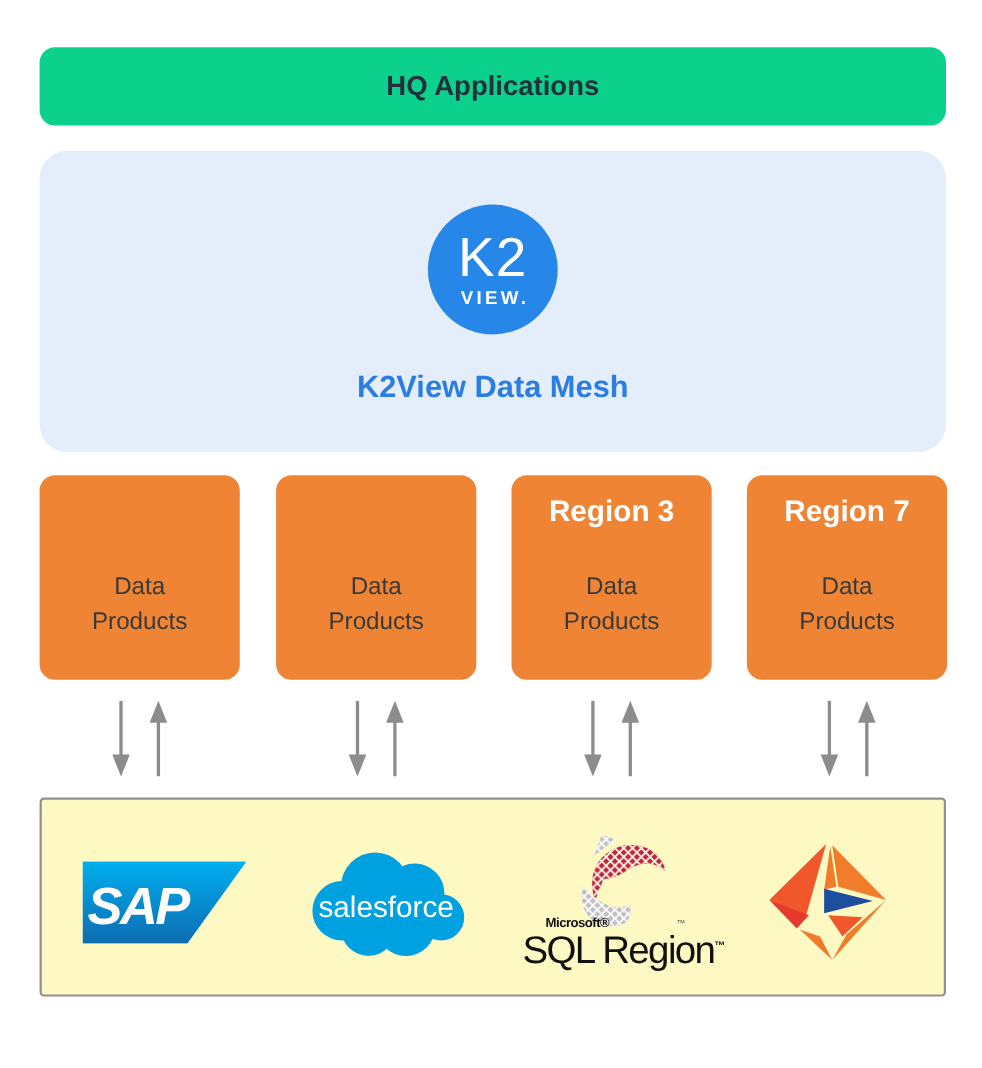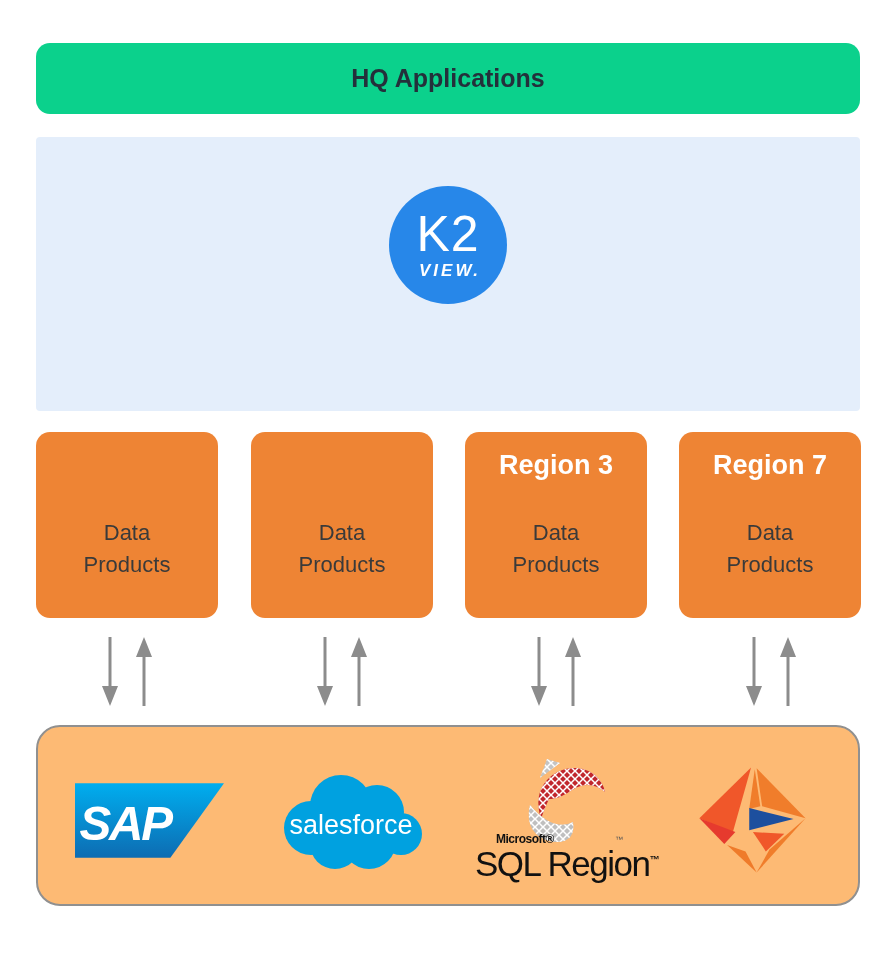--- a/index.html
+++ b/index.html
@@ -8,30 +8,30 @@
 
   .banner {
     position:absolute; left:36px; top:43px; width:824px; height:71px;
     background:#0bd18c; border-radius:14px;
     display:flex; align-items:center; justify-content:center;
     font-size:25px; font-weight:600; color:#24303b;
   }
 
   .mesh-panel {
     position:absolute; left:36px; top:137px; width:824px; height:274px;
-    background:#e4eefb; border-radius:4px;
+    background:#e4eefb; border-radius:25px;
   }
   .k2-logo {
     position:absolute; left:50%; top:49px; transform:translateX(-50%);
     width:118px; height:118px; border-radius:50%;
     background:#2787e9; color:#ffffff;
     display:flex; flex-direction:column; align-items:center; justify-content:center;
   }
   .k2-big { font-size:50px; font-weight:500; line-height:1; letter-spacing:1px; }
-  .k2-small { font-size:17px; font-weight:700; letter-spacing:3px; margin-top:2px; margin-left:4px;font-style:italic; }
+  .k2-small { font-size:17px; font-weight:700; letter-spacing:3px; margin-top:2px; margin-left:4px; }
   .mesh-title {
     position:absolute; left:0; top:199px; width:100%;
     text-align:center; font-size:28px; font-weight:700; color:#2b7de1;
   }
 
   .region-box {
     position:absolute; top:432px; width:182px; height:186px;
     background:#ee8434; border-radius:14px;
   }
   .region-box.b0 { left:36px; }
@@ -52,21 +52,21 @@
     position:absolute; top:637px; width:50px; height:69px;
     display:flex; justify-content:space-between;
   }
   .arrow-pair.a0 { left:102px; }
   .arrow-pair.a1 { left:317px; }
   .arrow-pair.a2 { left:531px; }
   .arrow-pair.a3 { left:746px; }
 
   .sources-box {
     position:absolute; left:36px; top:725px; width:824px; height:181px;
-    background:#fdba74; border:2px solid #909090; border-radius:24px;
+    background:#fef9c3; border:2px solid #909090; border-radius:4px;
   }
   .logo { position:absolute; }
   .sap-logo { left:37px; top:56px; width:149px; height:75px; }
   .salesforce-logo { left:237px; top:45px; width:152px; height:103px; }
   .sql-logo { left:437px; top:28px; width:185px; height:135px; }
   .informatica-logo { left:654px; top:31px; width:120px; height:124px; }
 
   .sql-emblem { position:absolute; left:28px; top:0; }
   .sql-microsoft {
     position:absolute; left:0; top:77px; font-size:12px; font-weight:700;
@@ -86,20 +86,21 @@
 
   <div class="banner">
     <span>HQ Applications</span>
   </div>
 
   <div class="mesh-panel">
     <div class="k2-logo">
       <span class="k2-big">K2</span>
       <span class="k2-small">VIEW.</span>
     </div>
+    <div class="mesh-title">K2View Data Mesh</div>
   </div>
 
   <div class="region-box b0">
     <div class="region-title"></div>
     <div class="region-label">
       <span class="ln">Data</span>
       <span class="ln">Products</span>
     </div>
   </div>
   <div class="region-box b1">

